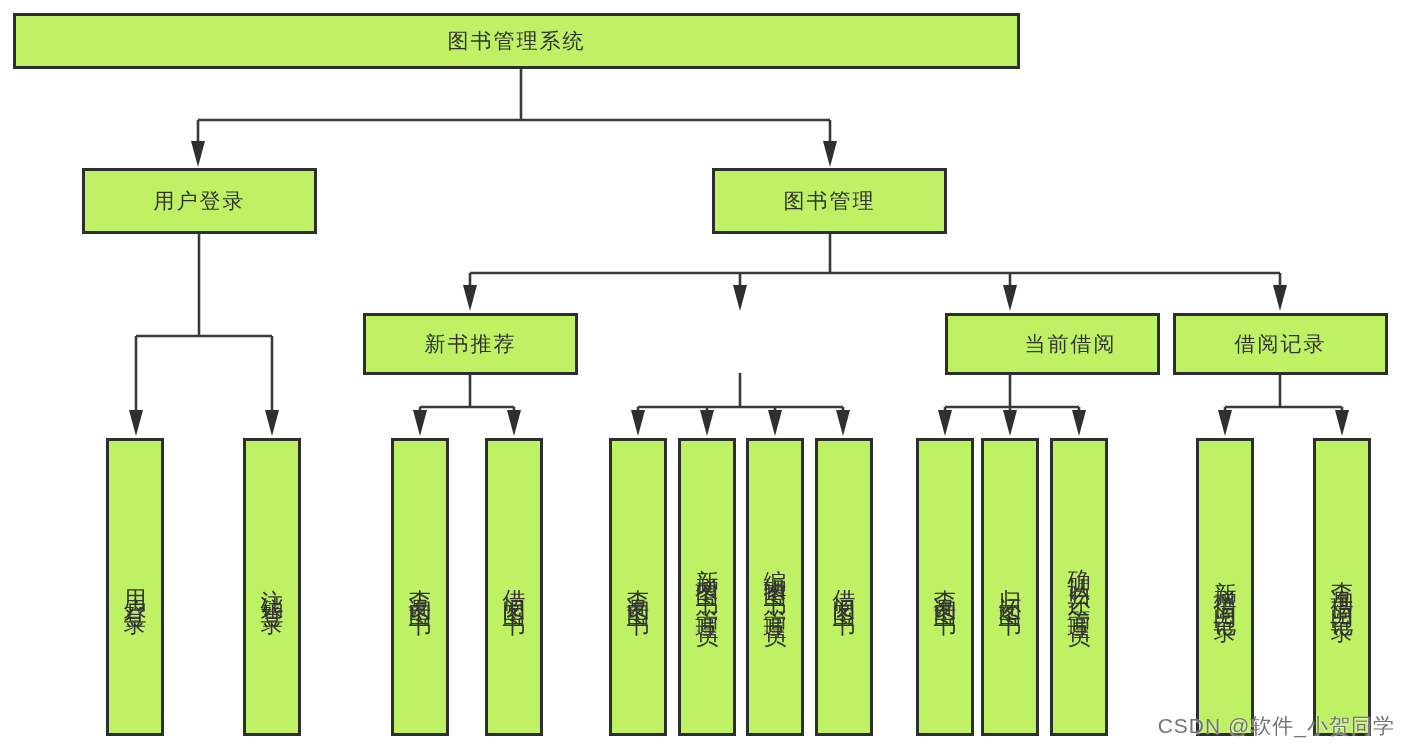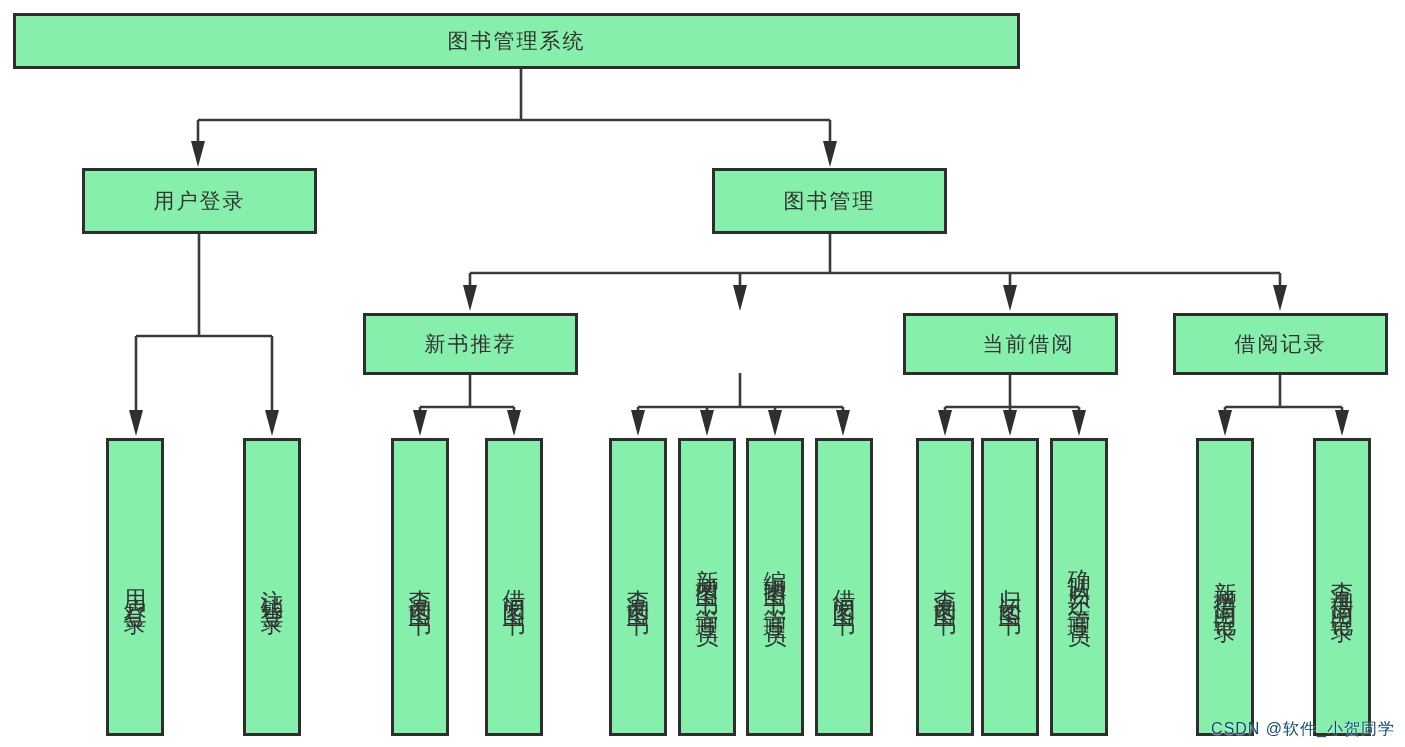--- a/index.html
+++ b/index.html
@@ -14,21 +14,21 @@
   .wires {
     position: absolute;
     left: 0; top: 0;
     width: 1405px;
     height: 747px;
     z-index: 1;
   }
   .box {
     position: absolute;
     box-sizing: border-box;
-    background: #86efac;
+    background: #bef264;
     border: 3px solid #2e2e2e;
     display: flex;
     align-items: center;
     justify-content: center;
     z-index: 2;
   }
   .h-label {
     font-size: 21px;
     color: #333333;
     letter-spacing: 2px;
@@ -42,37 +42,37 @@
     letter-spacing: 8px;
     color: #333333;
     white-space: nowrap;
   }
   
   .n-root  { left: 13px;   top: 13px;  width: 1007px; height: 56px; }
   .n-login { left: 82px;   top: 168px; width: 235px;  height: 66px; }
   .n-mgmt  { left: 712px;  top: 168px; width: 235px;  height: 66px; align-items: center; }
   .n-mod   { top: 313px; width: 215px; height: 62px; text-align: right; }
   .m-1 { left: 363px; }  .m-2 { left: 633px; }
-  .m-3 { left: 903px; padding-left: 36px; }  .m-4 { left: 1173px; }
+  .m-3 { left: 945px; padding-left: 36px; }  .m-4 { left: 1173px; }
   .leaf  { top: 438px; width: 58px; height: 298px; }
   .l-1  { left: 106px; }  .l-2  { left: 243px; }
   .l-3  { left: 391px; }  .l-4  { left: 485px; }
   .l-5  { left: 609px; }  .l-6  { left: 678px; }
   .l-7  { left: 746px; }  .l-8  { left: 815px; }
   .l-9  { left: 916px; }  .l-10 { left: 981px; }
   .l-11 { left: 1050px; } .l-12 { left: 1196px; }
   .l-13 { left: 1313px; }
   .watermark {
     position: absolute;
     right: 10px;
     bottom: 7px;
     z-index: 3;
-    font-size: 16px;
+    font-size: 21px;
     letter-spacing: 1px;
-    color: #0c4a6e;
+    color: #737373;
     text-shadow: 0 1px 2px rgba(255,255,255,0.9);
     white-space: nowrap;
   }
 </style>
 </head>
 <body>
 
 <div class="stage">
 
   <svg class="wires" viewBox="0 0 1405 747" xmlns="http://www.w3.org/2000/svg">

